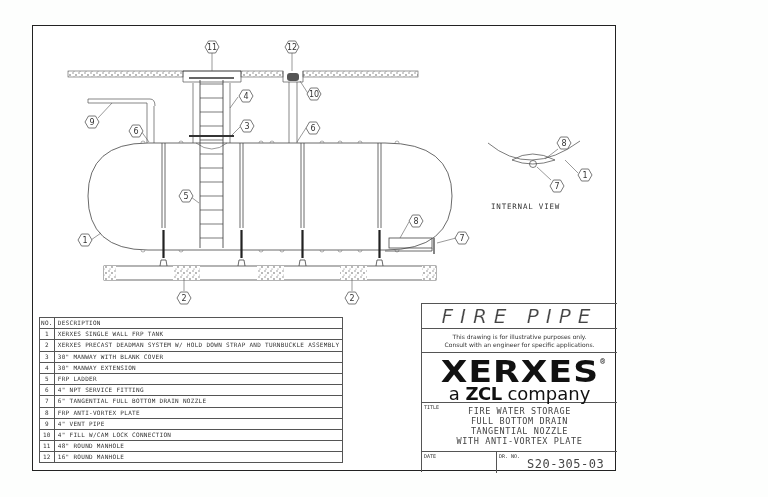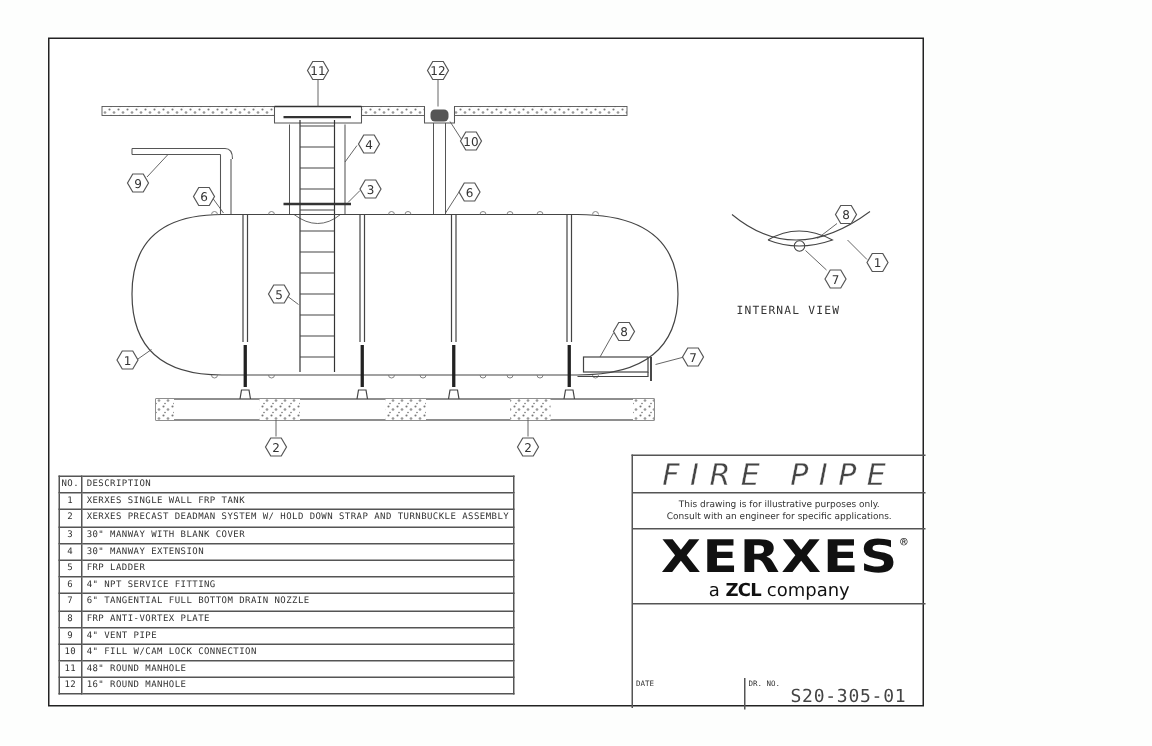--- a/index.html
+++ b/index.html
@@ -12,21 +12,21 @@
   #legend td,#legend th{border:1px solid #555;height:10.2px;padding:0 3px;text-align:left;font-weight:normal;white-space:nowrap;line-height:10px;color:#333;}
   #legend .no{width:8px;text-align:center;padding:0 1px;}
   
   #tb{position:absolute;left:421px;top:303px;width:196px;height:169px;border-left:1px solid #555;border-top:1px solid #555;box-sizing:border-box;}
   .tb-row{position:absolute;left:0;right:0;border-bottom:1px solid #555;box-sizing:border-box;}
   #tb-fire{top:0;height:25px;display:flex;align-items:center;justify-content:center;font-family:"DejaVu Sans","Liberation Sans",sans-serif;font-style:italic;font-weight:200;font-size:20px;letter-spacing:7px;color:#444;-webkit-text-stroke:0.2px #fff;}
   #tb-disc{top:25px;height:24px;text-align:center;font-family:"DejaVu Sans","Liberation Sans",sans-serif;font-size:6px;line-height:8px;padding-top:4px;color:#333;}
   #tb-logo{top:49px;height:50px;text-align:center;}
   #logo-main{font-family:"DejaVu Sans","Liberation Sans",sans-serif;font-weight:900;font-size:30px;letter-spacing:1px;color:#111;line-height:30px;margin-top:4px;transform:scaleX(1.15);display:inline-block;}
   #logo-reg{position:absolute;right:12px;top:4px;font-size:8px;color:#111;}
-  #logo-sub{font-family:"DejaVu Sans","Liberation Sans",sans-serif;font-size:12px;color:#111;line-height:13px;}
+  #logo-sub{font-family:"DejaVu Sans","Liberation Sans",sans-serif;font-size:18px;color:#111;line-height:13px;}
   #logo-sub b{font-weight:900;letter-spacing:-0.5px;}
   #tb-title{top:99px;height:49px;}
   #tb-title-label{position:absolute;left:2px;top:1px;font-size:5px;}
   #tb-title-lines{text-align:center;font-size:8.5px;line-height:10px;letter-spacing:0.6px;padding-top:3px;color:#444;}
   #tb-foot{top:148px;height:21px;border-bottom:none;}
   #tb-date{position:absolute;left:0;top:0;width:75px;height:21px;border-right:1px solid #555;box-sizing:border-box;}
   #tb-dr{position:absolute;left:75px;top:0;right:0;height:21px;}
   .small-lbl{position:absolute;left:2px;top:1px;font-size:5px;}
   #date-val{position:absolute;left:26px;top:5px;font-size:13px;letter-spacing:1px;color:#444;margin-top:44px;}
   #dr-val{position:absolute;left:30px;top:5px;font-size:12px;letter-spacing:0.5px;color:#444;}
@@ -321,23 +321,32 @@
   </div>
   <div id="tb-logo" class="tb-row">
     <span id="logo-main">XERXES</span>
     <span id="logo-reg">®</span>
     <div id="logo-sub">
       <span>a</span>
       <b>ZCL</b>
       <span>company</span>
     </div>
   </div>
+  <div id="tb-title" class="tb-row">
+    <span id="tb-title-label">TITLE</span>
+    <div id="tb-title-lines">
+      <div>FIRE WATER STORAGE</div>
+      <div>FULL BOTTOM DRAIN</div>
+      <div>TANGENTIAL NOZZLE</div>
+      <div>WITH ANTI-VORTEX PLATE</div>
+    </div>
+  </div>
   <div id="tb-foot" class="tb-row">
     <div id="tb-date">
       <span class="small-lbl">DATE</span>
       <span id="date-val">1-14</span>
     </div>
     <div id="tb-dr">
       <span class="small-lbl">DR. NO.</span>
-      <span id="dr-val">S20-305-01</span>
+      <span id="dr-val">S20-305-03</span>
     </div>
   </div>
 </div>
 
 </body></html>

